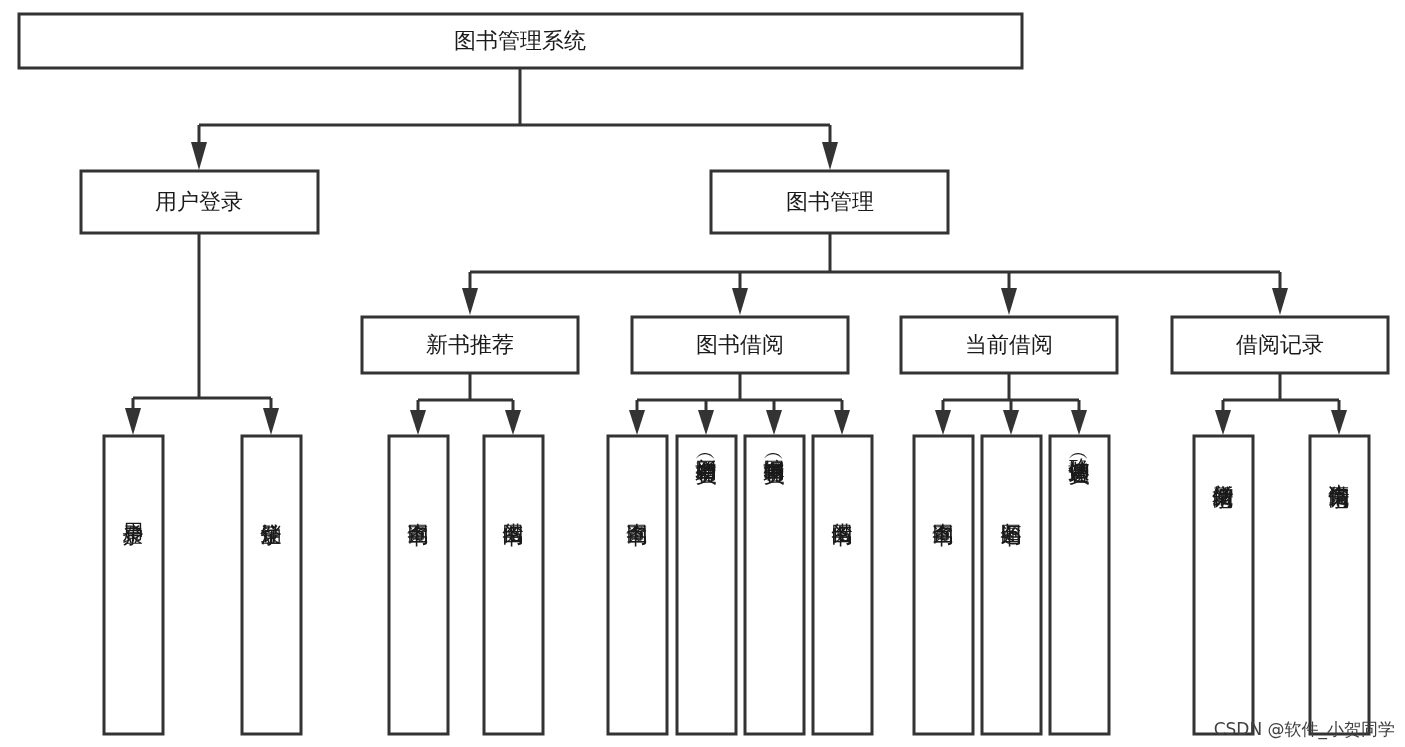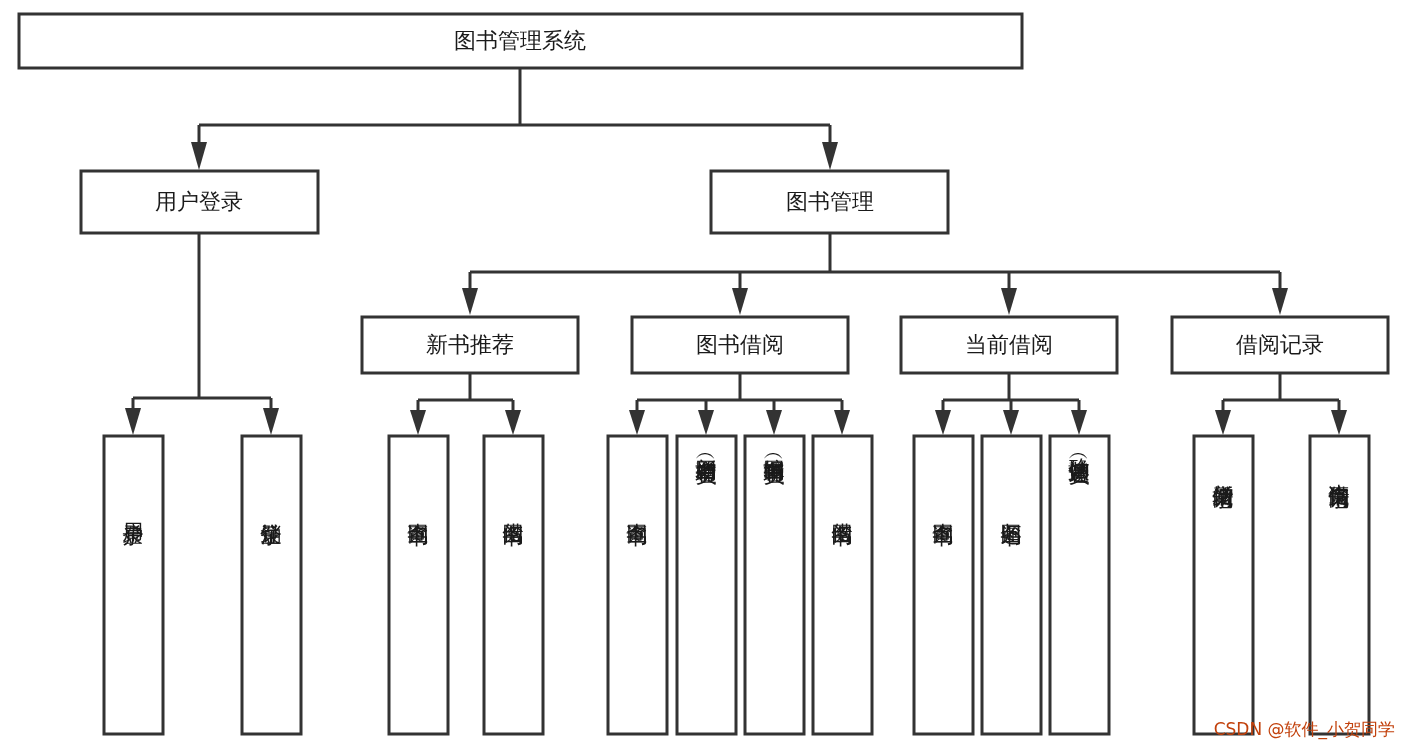--- a/index.html
+++ b/index.html
@@ -47,21 +47,21 @@
   .arrow-head {
     fill: #333333;
     stroke: none;
   }
   .watermark {
     position: absolute;
     right: 10px;
     bottom: 6px;
     font-family: "DejaVu Sans", "Liberation Sans", sans-serif;
     font-size: 17px;
-    color: #c2410c;
+    color: #404040;
     white-space: nowrap;
     pointer-events: none;
   }
 </style>
 </head>
 <body>
 
 <svg id="diagram" viewBox="0 0 1405 747">
 
   <g>

